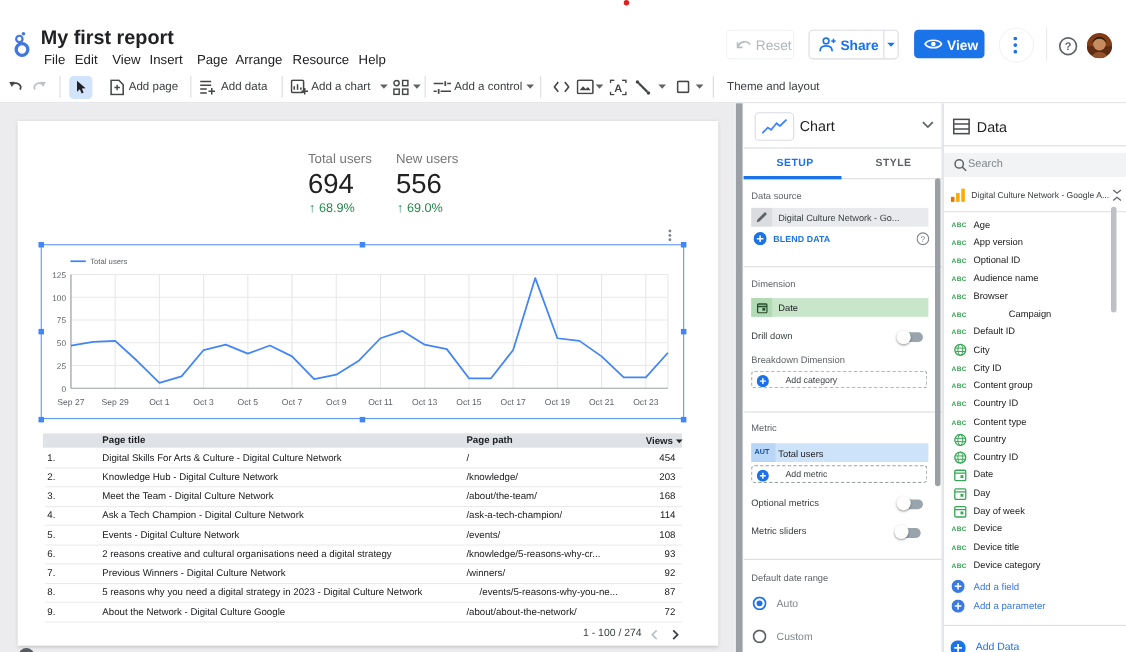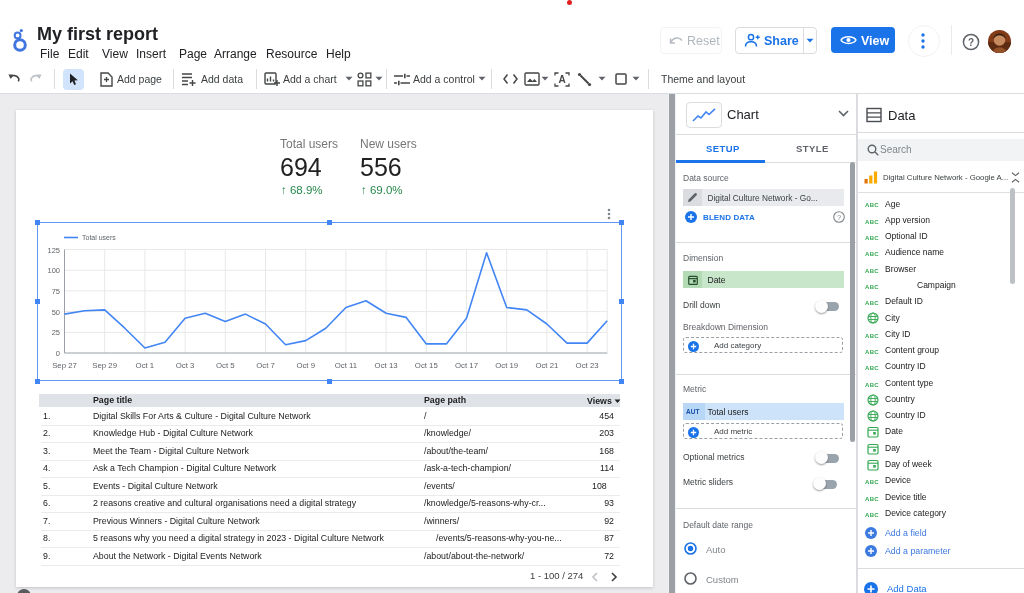--- a/index.html
+++ b/index.html
@@ -286,39 +286,39 @@
 <div class="ab nowrap" style="left:592px;top:445.6px;font-size:8.8px;color:#202124;width:22px;text-align:right;">168</div>
 <div class="ab" style="left:41px;top:459.6px;width:579px;height:1px;background:#ebebeb;"></div>
 <div class="ab nowrap" style="left:43px;top:463.1px;font-size:8.8px;color:#202124;">4.</div>
 <div class="ab nowrap" style="left:93px;top:463.1px;font-size:8.8px;color:#202124;">Ask a Tech Champion - Digital Culture Network</div>
 <div class="ab nowrap" style="left:424px;top:463.1px;font-size:8.8px;color:#202124;">/ask-a-tech-champion/</div>
 <div class="ab nowrap" style="left:592px;top:463.1px;font-size:8.8px;color:#202124;width:22px;text-align:right;">114</div>
 <div class="ab" style="left:41px;top:477.2px;width:579px;height:1px;background:#ebebeb;"></div>
 <div class="ab nowrap" style="left:43px;top:480.7px;font-size:8.8px;color:#202124;">5.</div>
 <div class="ab nowrap" style="left:93px;top:480.7px;font-size:8.8px;color:#202124;">Events - Digital Culture Network</div>
 <div class="ab nowrap" style="left:424px;top:480.7px;font-size:8.8px;color:#202124;">/events/</div>
-<div class="ab nowrap" style="left:592px;top:480.7px;font-size:8.8px;color:#202124;width:22px;">108</div>
+<div class="ab nowrap" style="left:592px;top:480.7px;font-size:8.8px;color:#202124;width:22px;text-align:right;">108</div>
 <div class="ab" style="left:41px;top:494.8px;width:579px;height:1px;background:#ebebeb;"></div>
 <div class="ab nowrap" style="left:43px;top:498.2px;font-size:8.8px;color:#202124;">6.</div>
 <div class="ab nowrap" style="left:93px;top:498.2px;font-size:8.8px;color:#202124;">2 reasons creative and cultural organisations need a digital strategy</div>
 <div class="ab nowrap" style="left:424px;top:498.2px;font-size:8.8px;color:#202124;">/knowledge/5-reasons-why-cr...</div>
 <div class="ab nowrap" style="left:592px;top:498.2px;font-size:8.8px;color:#202124;width:22px;text-align:right;">93</div>
 <div class="ab" style="left:41px;top:512.3px;width:579px;height:1px;background:#ebebeb;"></div>
 <div class="ab nowrap" style="left:43px;top:515.8px;font-size:8.8px;color:#202124;">7.</div>
 <div class="ab nowrap" style="left:93px;top:515.8px;font-size:8.8px;color:#202124;">Previous Winners - Digital Culture Network</div>
 <div class="ab nowrap" style="left:424px;top:515.8px;font-size:8.8px;color:#202124;">/winners/</div>
 <div class="ab nowrap" style="left:592px;top:515.8px;font-size:8.8px;color:#202124;width:22px;text-align:right;">92</div>
 <div class="ab" style="left:41px;top:529.9px;width:579px;height:1px;background:#ebebeb;"></div>
 <div class="ab nowrap" style="left:43px;top:533.4px;font-size:8.8px;color:#202124;">8.</div>
 <div class="ab nowrap" style="left:93px;top:533.4px;font-size:8.8px;color:#202124;">5 reasons why you need a digital strategy in 2023 - Digital Culture Network</div>
 <div class="ab nowrap" style="left:424px;top:533.4px;font-size:8.8px;color:#202124;margin-left:12px;">/events/5-reasons-why-you-ne...</div>
 <div class="ab nowrap" style="left:592px;top:533.4px;font-size:8.8px;color:#202124;width:22px;text-align:right;">87</div>
 <div class="ab" style="left:41px;top:547.4px;width:579px;height:1px;background:#ebebeb;"></div>
 <div class="ab nowrap" style="left:43px;top:550.9px;font-size:8.8px;color:#202124;">9.</div>
-<div class="ab nowrap" style="left:93px;top:550.9px;font-size:8.8px;color:#202124;">About the Network - Digital Events Network</div>
+<div class="ab nowrap" style="left:93px;top:550.9px;font-size:8.8px;color:#202124;">About the Network - Digital Culture Google</div>
 <div class="ab nowrap" style="left:424px;top:550.9px;font-size:8.8px;color:#202124;">/about/about-the-network/</div>
 <div class="ab nowrap" style="left:592px;top:550.9px;font-size:8.8px;color:#202124;width:22px;text-align:right;">72</div>
 <div class="ab" style="left:41px;top:565.0px;width:579px;height:1px;background:#ebebeb;"></div>
 
 <div class="ab nowrap" style="left:530px;top:570px;font-size:9.5px;color:#3c4043;">1 - 100 / 274</div>
 <svg class="ab" style="left:591px;top:572px;" width="7" height="10" viewBox="0 0 7 10">
     <path d="M6 1 L2 5 L6 9" fill="none" stroke="#bdc1c6" stroke-width="1.6"></path>
   </svg>
 <svg class="ab" style="left:611px;top:572px;" width="7" height="10" viewBox="0 0 7 10">
     <path d="M1 1 L5 5 L1 9" fill="none" stroke="#3c4043" stroke-width="1.6"></path>

